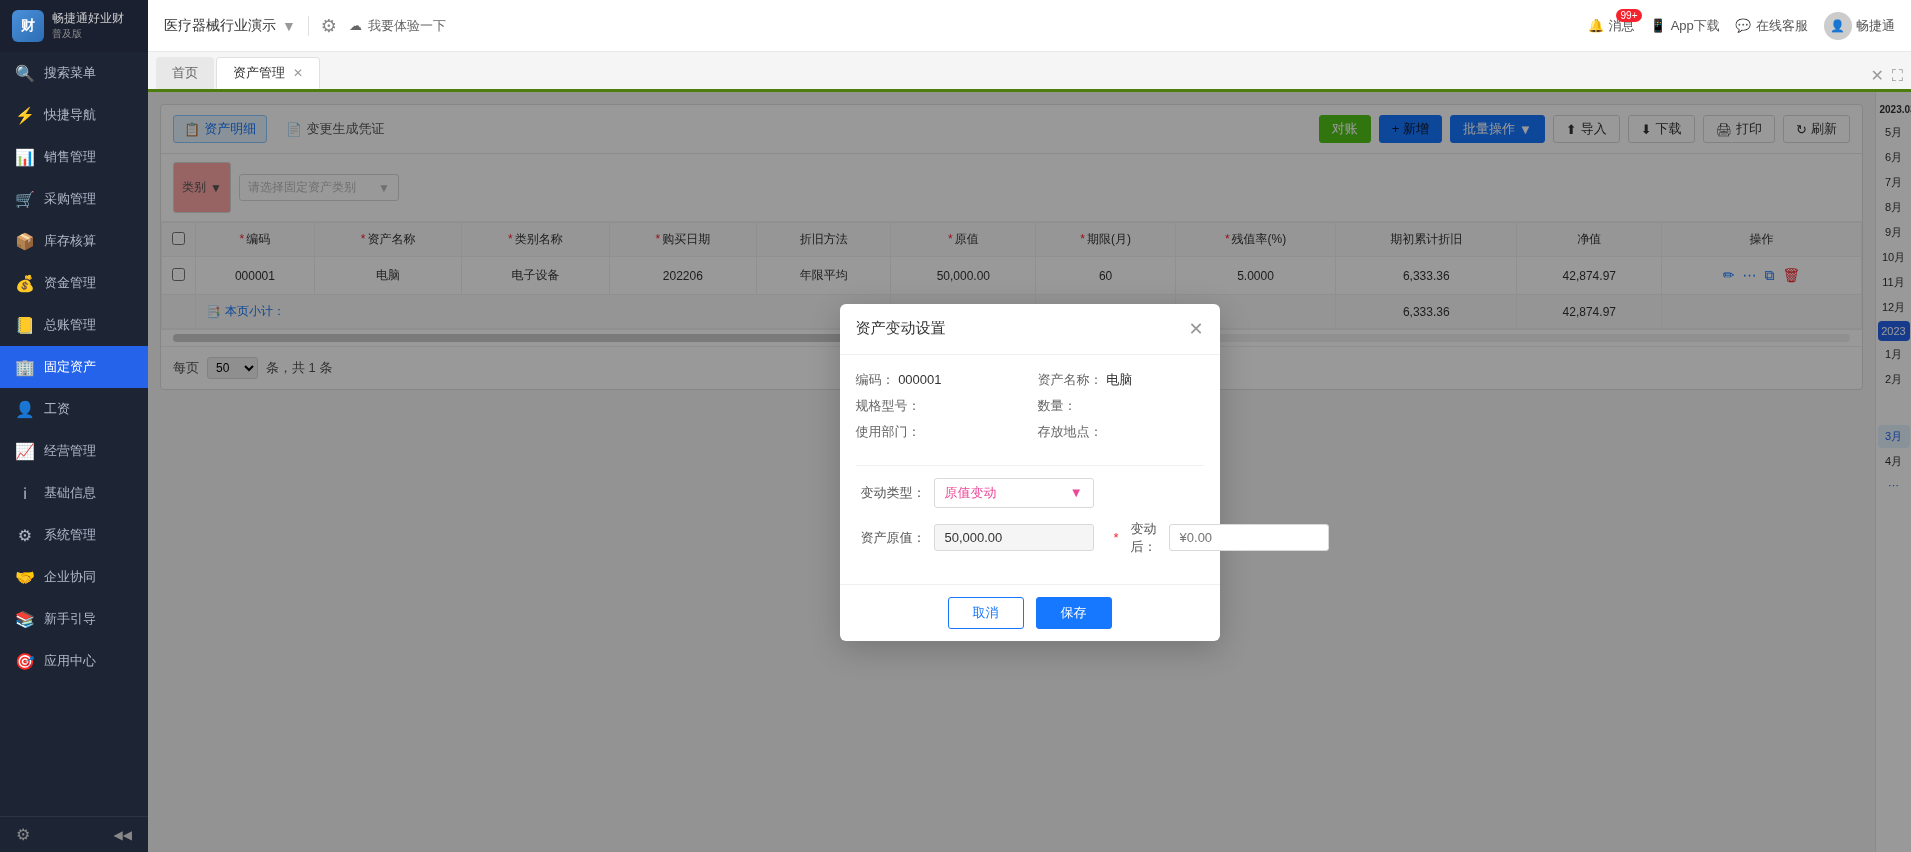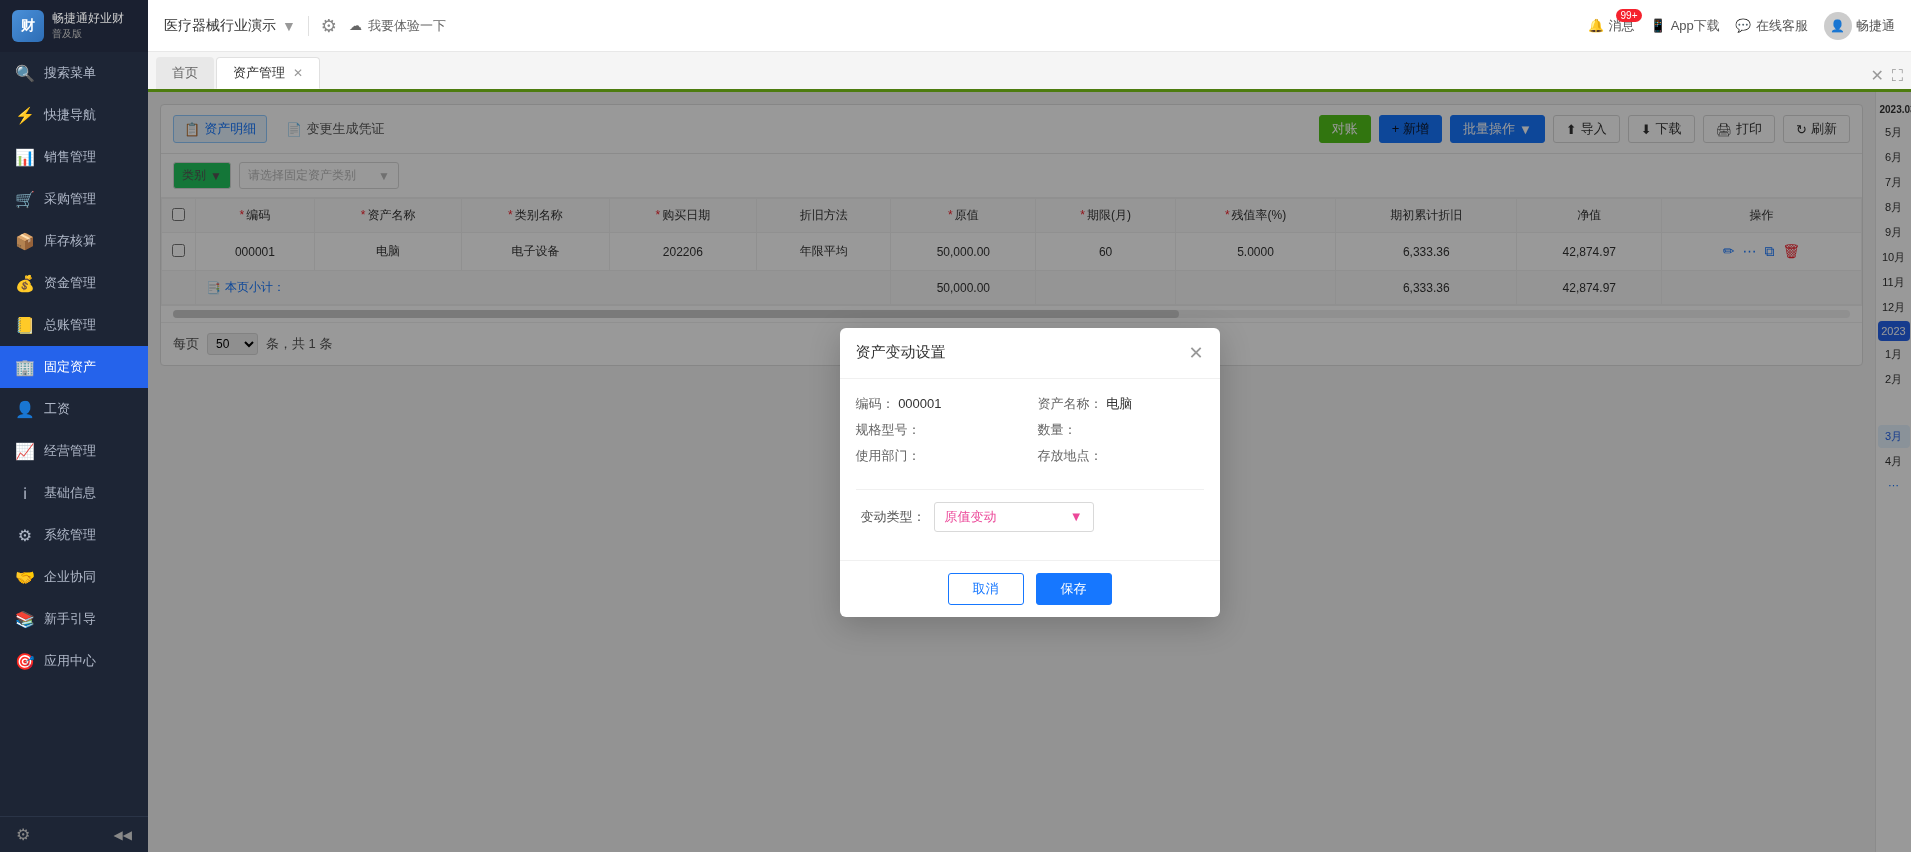--- a/index.html
+++ b/index.html
@@ -47,21 +47,21 @@
     .right-sidebar-item { width: 32px; text-align: center; padding: 4px 2px; cursor: pointer; border-radius: 3px; }
     .right-sidebar-item.highlight { background: #2563eb; color: #fff; border-radius: 4px; }
     .right-sidebar-item.today { background: #e6f4ff; color: #2563eb; border-radius: 4px; margin-top: 32px; }
 
     
     .panel { background: #fff; border-radius: 4px; border: 1px solid #e0e0e0; }
     .panel-toolbar { padding: 10px 12px; border-bottom: 1px solid #e8e8e8; display: flex; align-items: center; gap: 8px; }
     .panel-tab-btn { display: flex; align-items: center; gap: 4px; padding: 4px 10px; border-radius: 3px; cursor: pointer; font-size: 13px; color: #555; border: 1px solid transparent; }
     .panel-tab-btn.active { background: #e6f4ff; color: #1677ff; border-color: #91caff; }
     .panel-filter { padding: 8px 12px; display: flex; align-items: center; gap: 8px; border-bottom: 1px solid #f0f0f0; }
-    .filter-select { display: flex; align-items: center; gap: 4px; border: 1px solid #d9d9d9; border-radius: 3px; padding: 4px 8px; cursor: pointer; font-size: 12px; color: #555; background: #22c55e; }
+    .filter-select { display: flex; align-items: center; gap: 4px; border: 1px solid #d9d9d9; border-radius: 3px; padding: 16px 8px; cursor: pointer; font-size: 12px; color: #555; background: #fca5a5; }
     .filter-cascader { border: 1px solid #d9d9d9; border-radius: 3px; padding: 4px 8px; font-size: 12px; color: #bbb; background: #fff; cursor: pointer; min-width: 160px; display: flex; align-items: center; justify-content: space-between; }
 
     
     .table { width: 100%; border-collapse: collapse; font-size: 12px; }
     .table th { background: #fafafa; border: 1px solid #f0f0f0; padding: 8px 10px; text-align: center; font-weight: 500; color: #333; white-space: nowrap; }
     .table td { border: 1px solid #f0f0f0; padding: 8px 10px; text-align: center; color: #333; }
     .required-star { color: #f5222d; margin-right: 2px; }
 
     
     .toolbar-right { margin-left: auto; display: flex; align-items: center; gap: 8px; }
@@ -432,20 +432,27 @@
           <hr class="modal-divider">
 
           <div class="modal-field">
             <span class="modal-field-label">变动类型：</span>
             <div class="modal-select">
               <span>原值变动</span>
               <span>▼</span>
             </div>
           </div>
 
+          <div class="modal-field">
+            <span class="modal-field-label">资产原值：</span>
+            <span class="modal-input-filled">50,000.00</span>
+            <span style="margin-left:12px; color:#f5222d; margin-right:4px;">*</span>
+            <span style="color:#555; margin-right:4px;">变动后：</span>
+            <input class="modal-input" type="text" placeholder="¥0.00" style="">
+          </div>
         </div>
         <div class="modal-footer">
           <button class="modal-btn-cancel">取消</button>
           <button class="modal-btn-save">保存</button>
         </div>
       </div>
     </div>
   </div>
 </div>
 

